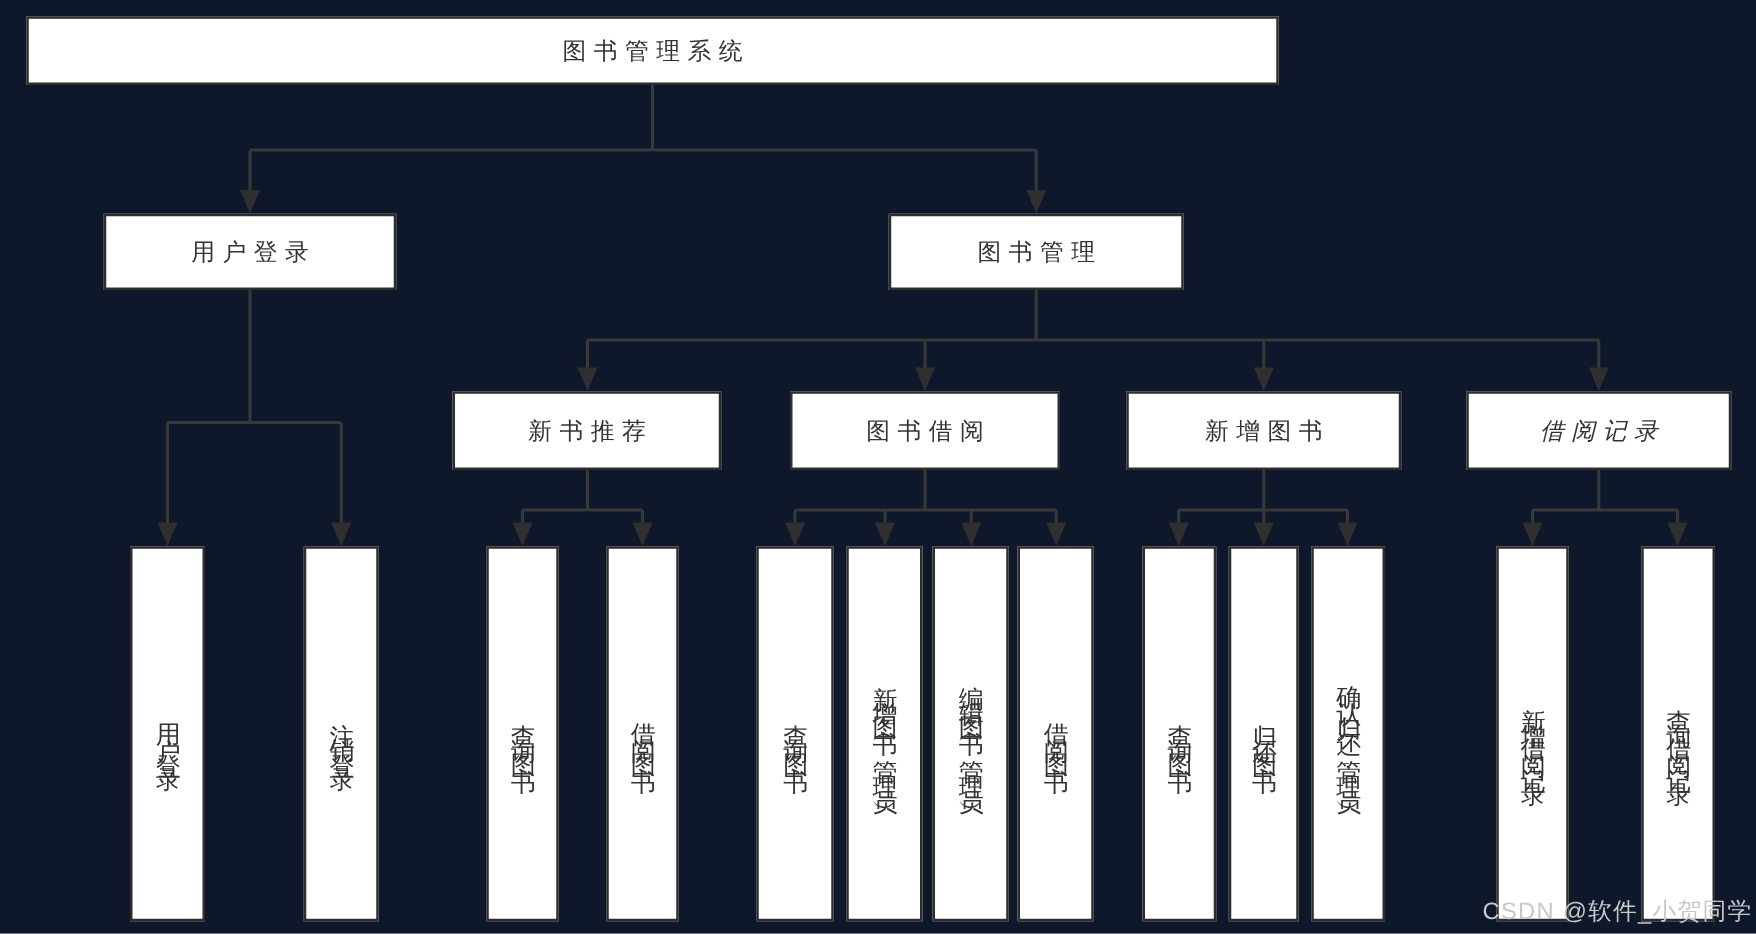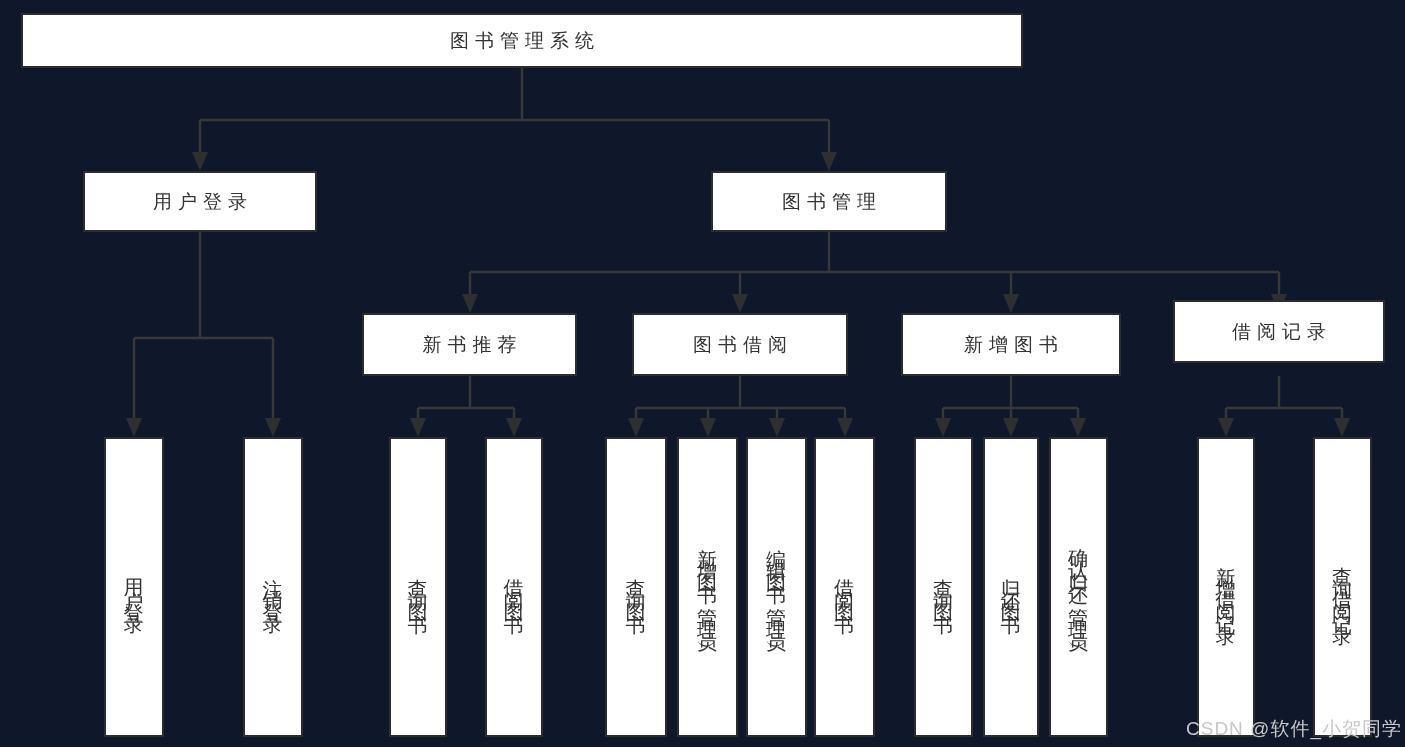--- a/index.html
+++ b/index.html
@@ -129,21 +129,21 @@
 
   <div class="node hbox" style="left:711px; top:171px; width:236px; height:61px;">
     <span>图书管理</span>
   </div>
   <div class="node hbox" style="left:632px; top:313px; width:216px; height:63px;">
     <span>图书借阅</span>
   </div>
   <div class="node hbox" style="left:901px; top:313px; width:220px; height:63px;">
     <span>新增图书</span>
   </div>
-  <div class="node hbox" style="left:1173px; top:300px; width:212px; height:63px;">
+  <div class="node hbox" style="left:1173px; top:313px; width:212px; height:63px;font-style:italic;">
     <span>借阅记录</span>
   </div>
 
   <div class="node" style="left:104px; top:437px; width:60px; height:300px;">
     <span class="vtext">用户登录</span>
   </div>
   <div class="node" style="left:243px; top:437px; width:60px; height:300px;">
     <span class="vtext">注销登录</span>
   </div>
 

